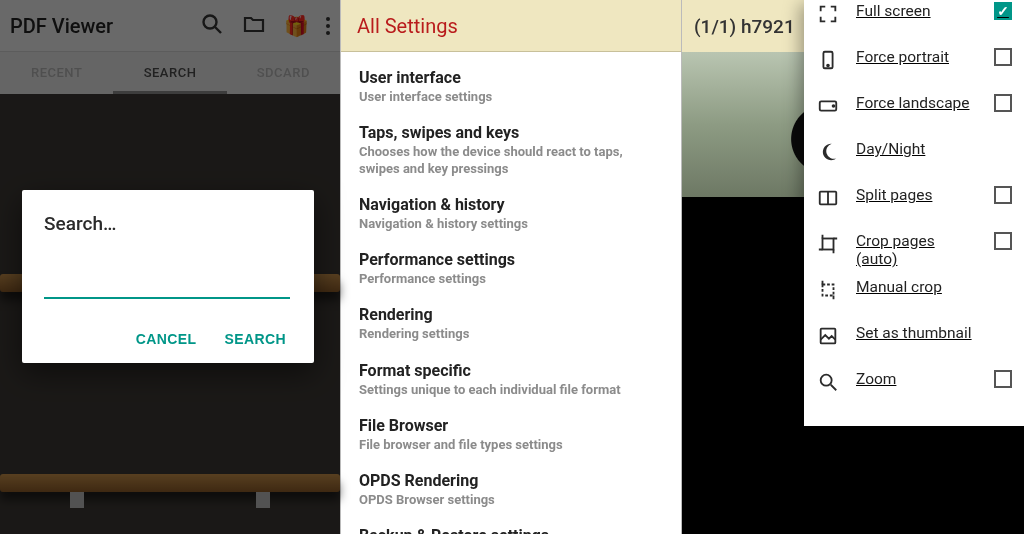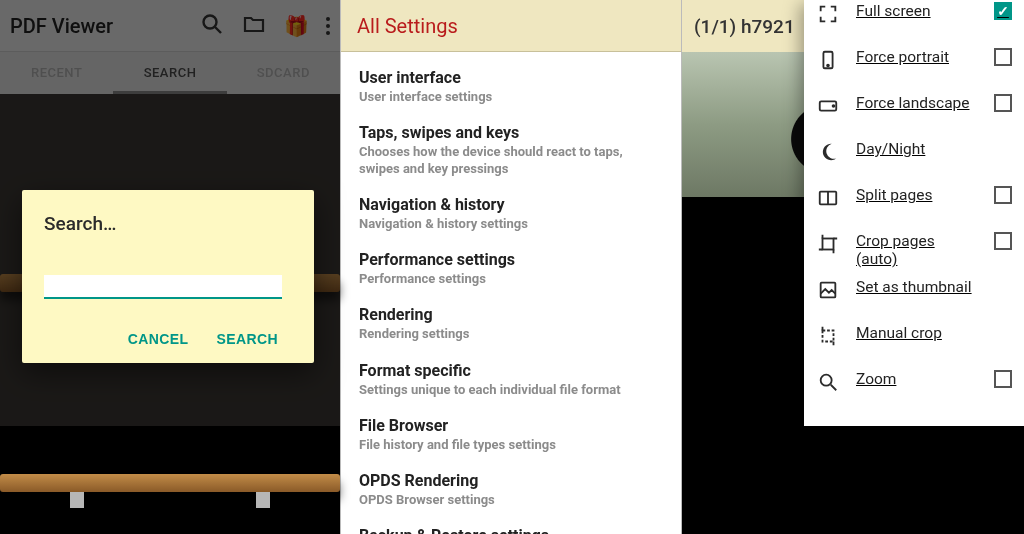--- a/index.html
+++ b/index.html
@@ -2,21 +2,21 @@
 <html><head>
 <meta charset="utf-8">
 <style>
   * { box-sizing: border-box; margin: 0; padding: 0; }
   body {
     font-family: Roboto, "Helvetica Neue", Arial, sans-serif;
     width: 1024px; height: 534px; overflow: hidden;
     display: flex; background: #000;
   }
   
-  .p1 { width: 340px; height: 426px; position: relative; background: #3a3633; border-radius: 21px; }
+  .p1 { width: 340px; height: 534px; position: relative; background: #3a3633; border-radius: 21px; }
   .p1-actionbar {
     height: 52px; background: #e9e9e9; display: flex; align-items: center;
     padding: 0 10px; border-bottom: 1px solid #ccc;
   }
   .p1-title { font-size: 20px; font-weight: 500; color: #222; flex: 1; }
   .p1-icons { display: flex; align-items: center; gap: 18px; }
   .p1-icons svg, .p1-icons .gift { width: 24px; height: 24px; }
   .gift { font-size: 20px; line-height: 24px; }
   .dots { width: 4px; display: flex; flex-direction: column; gap: 3px; align-items: center; }
   .dots span { width: 4px; height: 4px; background: #333; border-radius: 50%; }
@@ -25,23 +25,23 @@
   .p1-tab.active { color: #4a4a4a; border-bottom: 3px solid #888; }
   .p1-body { position: absolute; top: 94px; left: 0; right: 0; bottom: 0; background: #3b3733; }
   .overlay { position: absolute; inset: 0; background: rgba(0,0,0,0.55); }
   .shelf { position: absolute; left: 0; right: 0; height: 18px;
     background: linear-gradient(#c28c48, #8a5a28); border-radius: 3px;
     box-shadow: 0 8px 10px rgba(0,0,0,0.5); }
   .shelf1 { top: 180px; } .shelf2 { top: 380px; }
   .bracket { position: absolute; width: 14px; height: 16px; background: #b7b7b7; top: 18px; }
   .bracket.l { left: 70px; } .bracket.r { right: 70px; }
   .dialog {
-    position: absolute; top: 190px; left: 22px; width: 292px; background: #fef9c3;
+    position: absolute; top: 190px; left: 22px; width: 292px; background: #ffffff;
     border-radius: 2px; box-shadow: 0 10px 30px rgba(0,0,0,0.5);
-    padding: 22px 32px 10px 22px;
+    padding: 22px 24px 10px 22px;
   }
   .dialog-title { font-size: 19px; font-weight: 500; color: #2b2b2b; margin-bottom: 40px; }
   .dialog-input { border: none; border-bottom: 2px solid #009688; width: 100%; height: 24px; outline: none; font-size: 16px; }
   .dialog-actions { display: flex; justify-content: flex-end; gap: 20px; margin-top: 26px; }
   .dialog-btn { color: #009688; font-weight: 600; font-size: 14px; letter-spacing: 0.4px; background: none; border: none; cursor: pointer; padding: 6px 4px; }
 
   
   .p2 { width: 342px; height: 534px; background: #fff; border-left: 1px solid #bbb; border-right: 1px solid #bbb; display: flex; flex-direction: column; }
   .p2-header { background: #efe7c0; height: 52px; display: flex; align-items: center; padding: 0 16px; font-size: 20px; font-weight: 400; color: #b91c1c; border-bottom: 1px solid #c8c09a; }
   .p2-list { flex: 1; overflow-y: auto; padding: 6px 18px 10px 18px; font-weight: bold; }
@@ -146,21 +146,21 @@
       <div class="s-item">
         <div class="t">Rendering</div>
         <div class="d">Rendering settings</div>
       </div>
       <div class="s-item">
         <div class="t">Format specific</div>
         <div class="d">Settings unique to each individual file format</div>
       </div>
       <div class="s-item">
         <div class="t">File Browser</div>
-        <div class="d">File history and file types settings</div>
+        <div class="d">File browser and file types settings</div>
       </div>
       <div class="s-item">
         <div class="t">OPDS Rendering</div>
         <div class="d">OPDS Browser settings</div>
       </div>
       <div class="s-item">
         <div class="t">Backup &amp; Restore settings</div>
       </div>
     </div>
 </div>
@@ -222,38 +222,38 @@
             <rect x="6" y="6" width="12" height="12"></rect>
             <path d="M6 2v4M18 22v-4M2 18h4M22 6h-4"></path>
           </svg>
         </span>
         <span class="m-label">Crop pages (auto)</span>
         <span class="chk"></span>
       </div>
       <div class="m-row">
         <span class="m-icon">
           <svg viewBox="0 0 24 24" stroke="#2b2b2b" stroke-width="2" fill="none">
+            <rect x="6" y="6" width="12" height="12" stroke-dasharray="3 2"></rect>
+            <path d="M6 2v4M18 22v-4"></path>
+          </svg>
+        </span>
+        <span class="m-label">Manual crop</span>
+      </div>
+      <div class="m-row">
+        <span class="m-icon">
+          <svg viewBox="0 0 24 24" stroke="#2b2b2b" stroke-width="2" fill="none">
             <rect x="4" y="4" width="16" height="16" rx="1"></rect>
             <path d="M4 16l5-5 4 4 3-3 4 4"></path>
           </svg>
         </span>
         <span class="m-label">Set as thumbnail</span>
       </div>
       <div class="m-row">
         <span class="m-icon">
           <svg viewBox="0 0 24 24" stroke="#2b2b2b" stroke-width="2" fill="none">
-            <rect x="6" y="6" width="12" height="12" stroke-dasharray="3 2"></rect>
-            <path d="M6 2v4M18 22v-4"></path>
-          </svg>
-        </span>
-        <span class="m-label">Manual crop</span>
-      </div>
-      <div class="m-row">
-        <span class="m-icon">
-          <svg viewBox="0 0 24 24" stroke="#2b2b2b" stroke-width="2" fill="none">
             <circle cx="10" cy="10" r="6"></circle>
             <line x1="15" y1="15" x2="21" y2="21"></line>
           </svg>
         </span>
         <span class="m-label">Zoom</span>
         <span class="chk"></span>
       </div>
     </div>
 </div>
 

